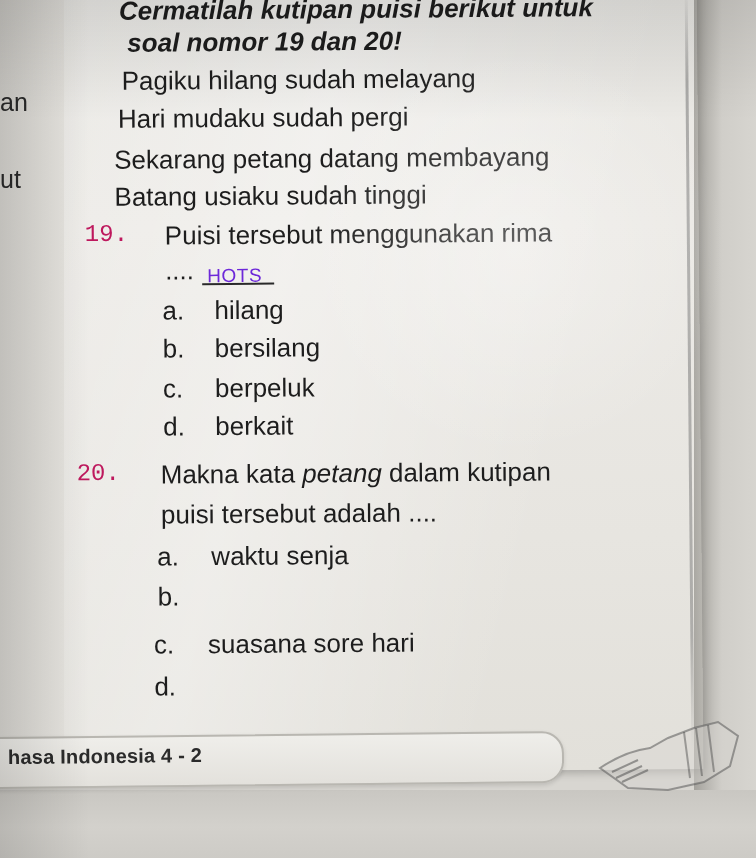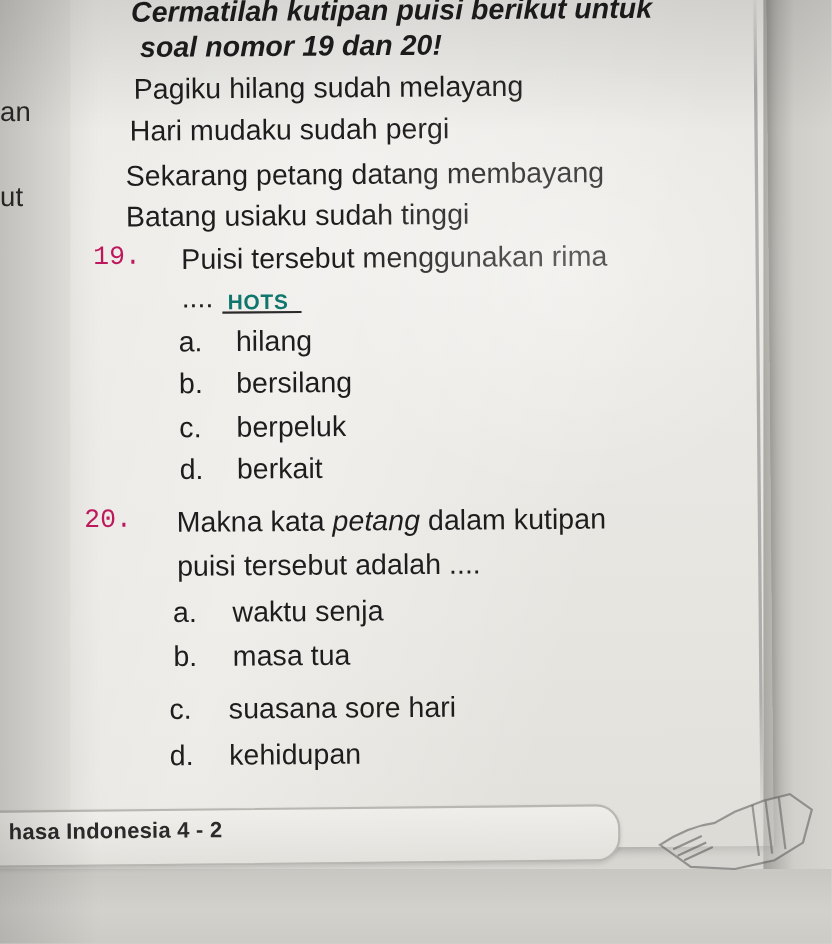--- a/index.html
+++ b/index.html
@@ -114,23 +114,23 @@
     font-size: 26px;
     color: #1d1d1d;
   }
   .opt-text {
     position: absolute;
     font-size: 26px;
     color: #1d1d1d;
   }
   .hots {
     font-size: 19px;
-    font-weight: 700;
+    font-weight: 400;
     letter-spacing: .6px;
-    color: #0f766e;
+    color: #6d28d9;
   }
   .word-italic { font-style: italic; margin-top: 21px; }
 
   
   #footer-bar {
     position: absolute;
     left: -14px;
     top: 734px;
     width: 574px;
     height: 48px;
@@ -223,27 +223,25 @@
     <div class="opt-text" style="left:215px; top:410px;text-align:right;">berkait</div>
 
     <div class="num" style="left:76px; top:458px;">20.</div>
     <div class="line" style="left:160px; top:458px;"><span>Makna kata </span><span class="word-italic">petang</span><span> dalam kutipan</span></div>
     <div class="line" style="left:160px; top:498px;">puisi tersebut adalah ....</div>
 
     <div class="opt-letter" style="left:156px; top:540px;">a.</div>
     <div class="opt-text" style="left:210px; top:540px;">waktu senja</div>
 
     <div class="opt-letter" style="left:156px; top:580px;">b.</div>
-    <div class="opt-text" style="left:210px; top:580px;">masa tua</div>
 
     <div class="opt-letter" style="left:152px; top:628px;">c.</div>
     <div class="opt-text" style="left:206px; top:628px;">suasana sore hari</div>
 
     <div class="opt-letter" style="left:152px; top:670px;">d.</div>
-    <div class="opt-text" style="left:206px; top:670px;">kehidupan</div>
 
   </div>
 
   <div id="footer-bar"></div>
   <div id="footer-text">hasa Indonesia 4 - 2</div>
 
   <svg id="corner-deco" viewBox="0 0 150 80">
     <path d="M2 48 C 20 36, 36 30, 52 28 L 70 18 L 96 8 L 120 2 L 140 16 L 132 46 L 106 62 L 70 70 L 30 68 Z" fill="rgba(215,213,208,0.45)" stroke="rgba(90,90,90,0.55)" stroke-width="2"></path>
     <path d="M14 52 L 40 40 M18 58 L 44 46 M24 62 L 50 50" stroke="rgba(70,70,70,0.5)" stroke-width="2" fill="none"></path>
     <path d="M86 12 L 92 58 M98 8 L 104 56 M110 5 L 116 52" stroke="rgba(70,70,70,0.45)" stroke-width="2" fill="none"></path>

